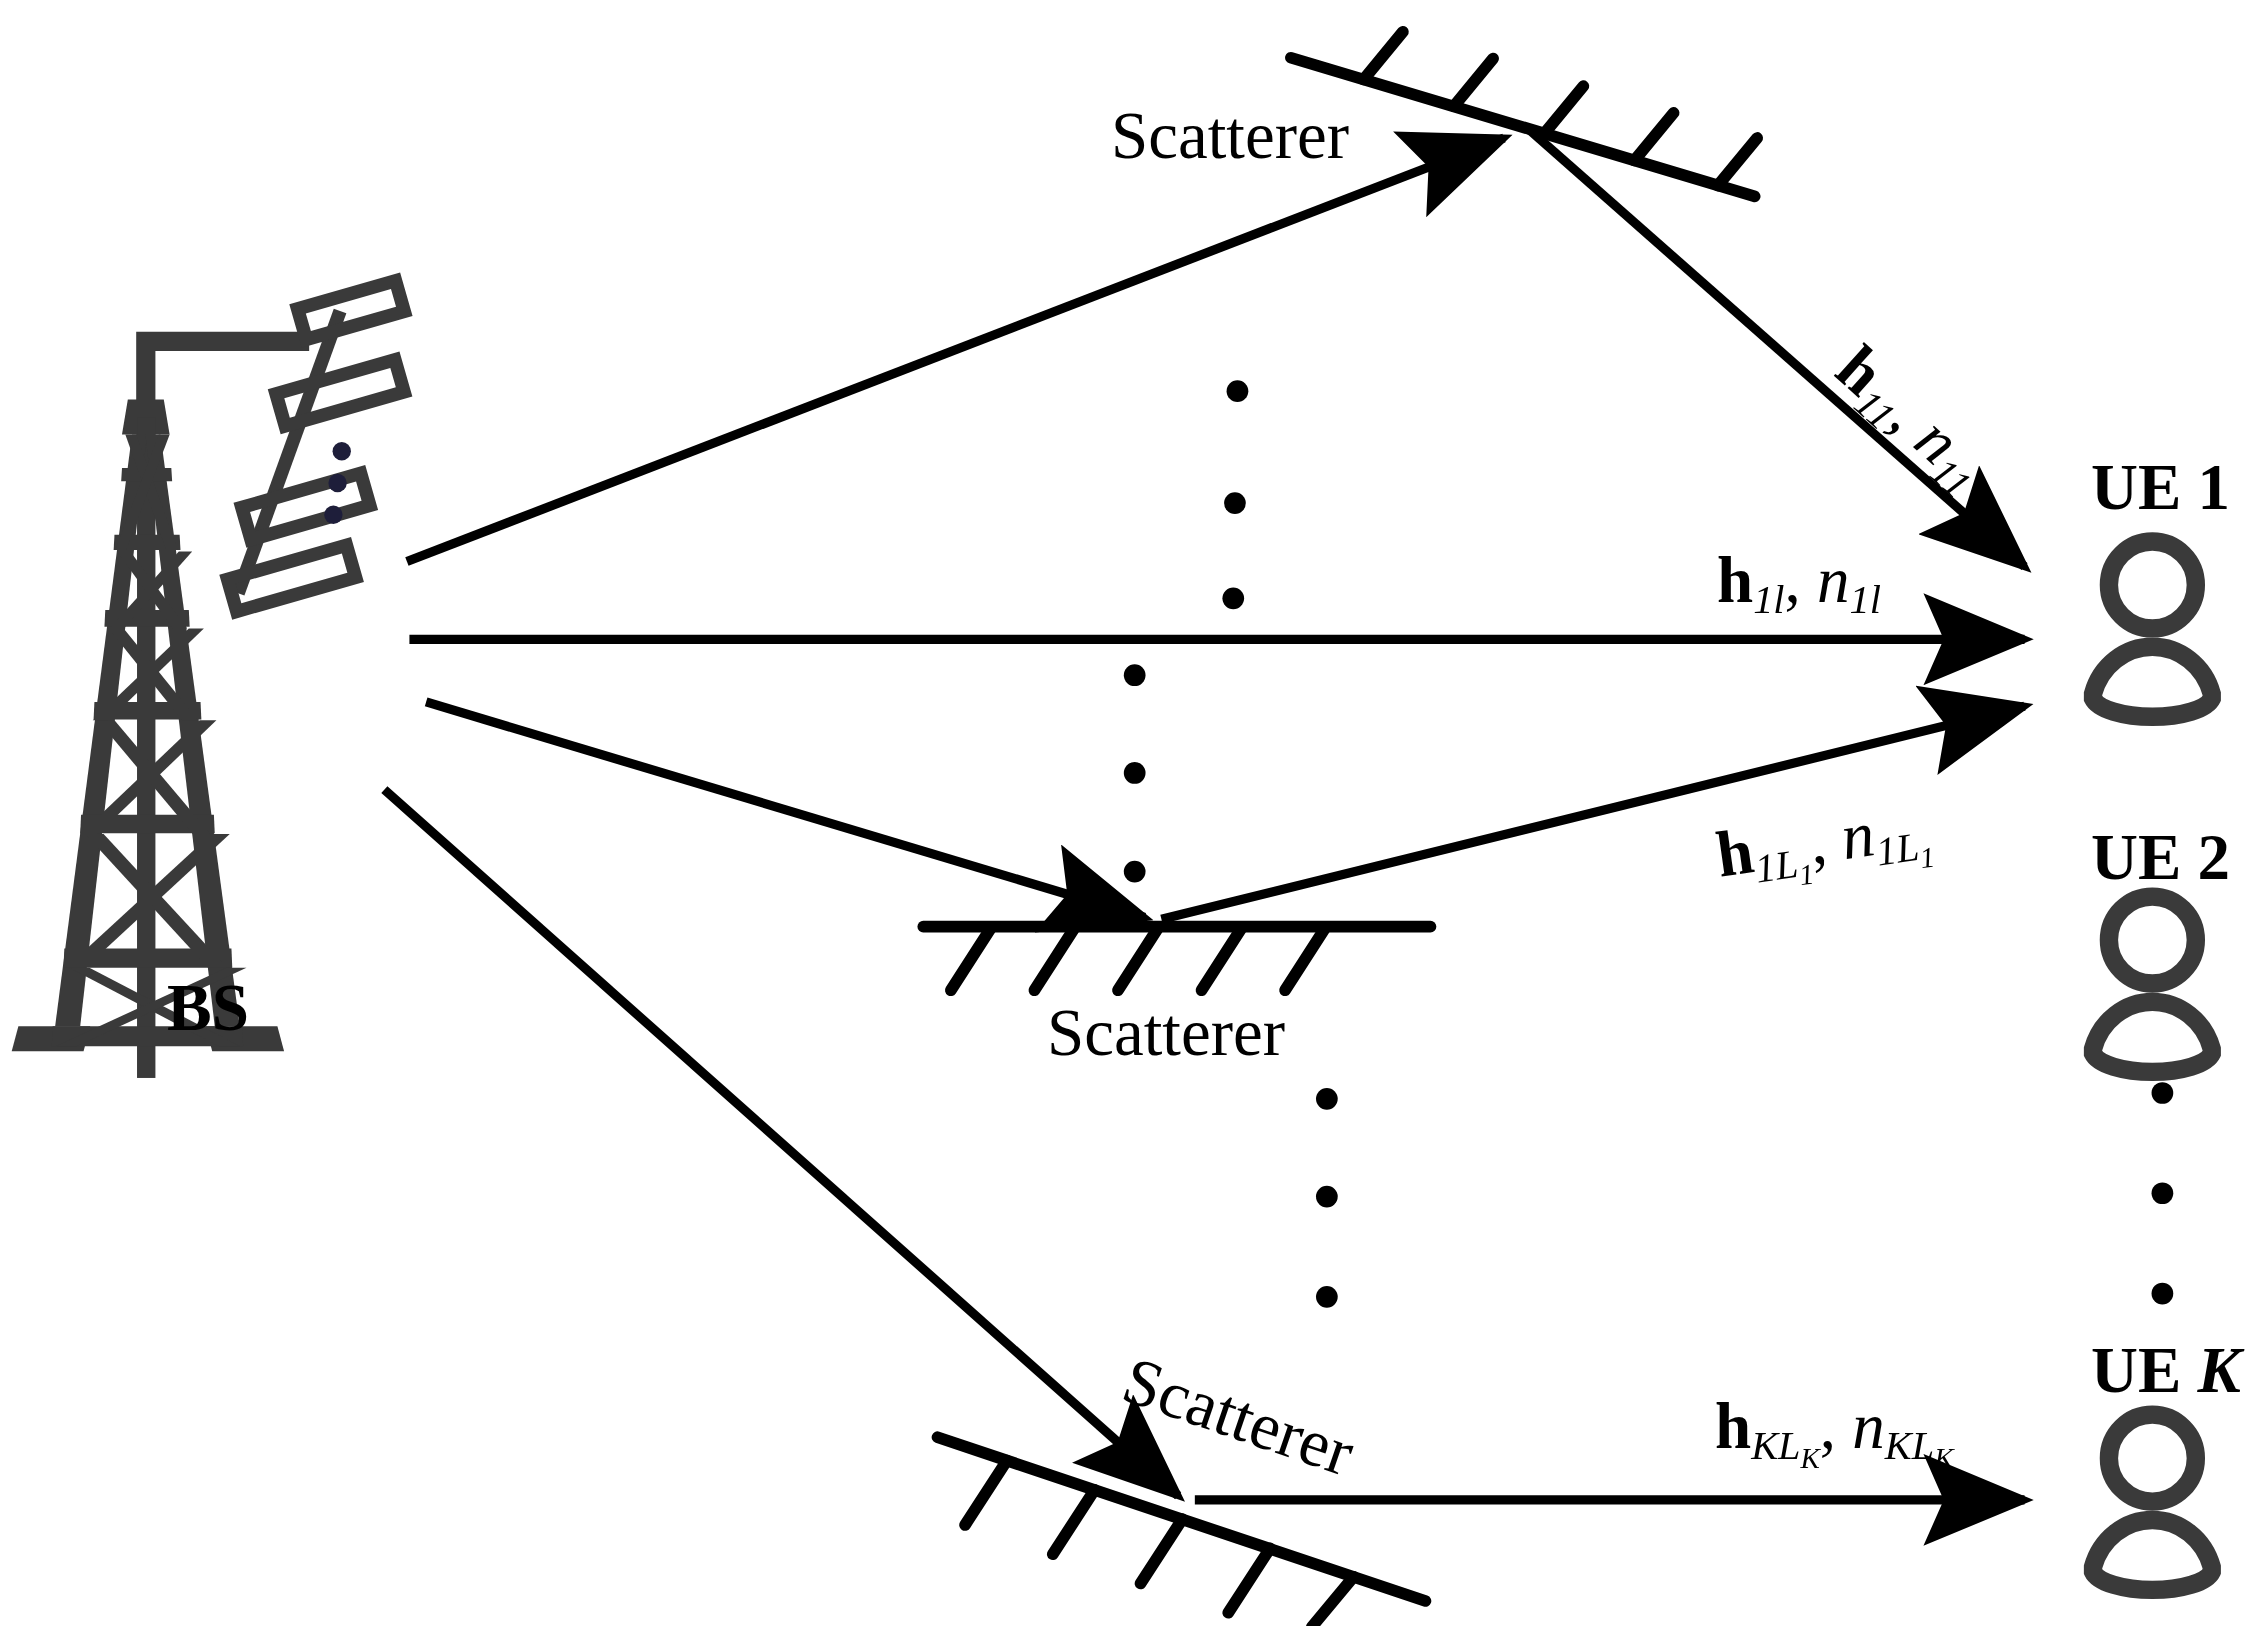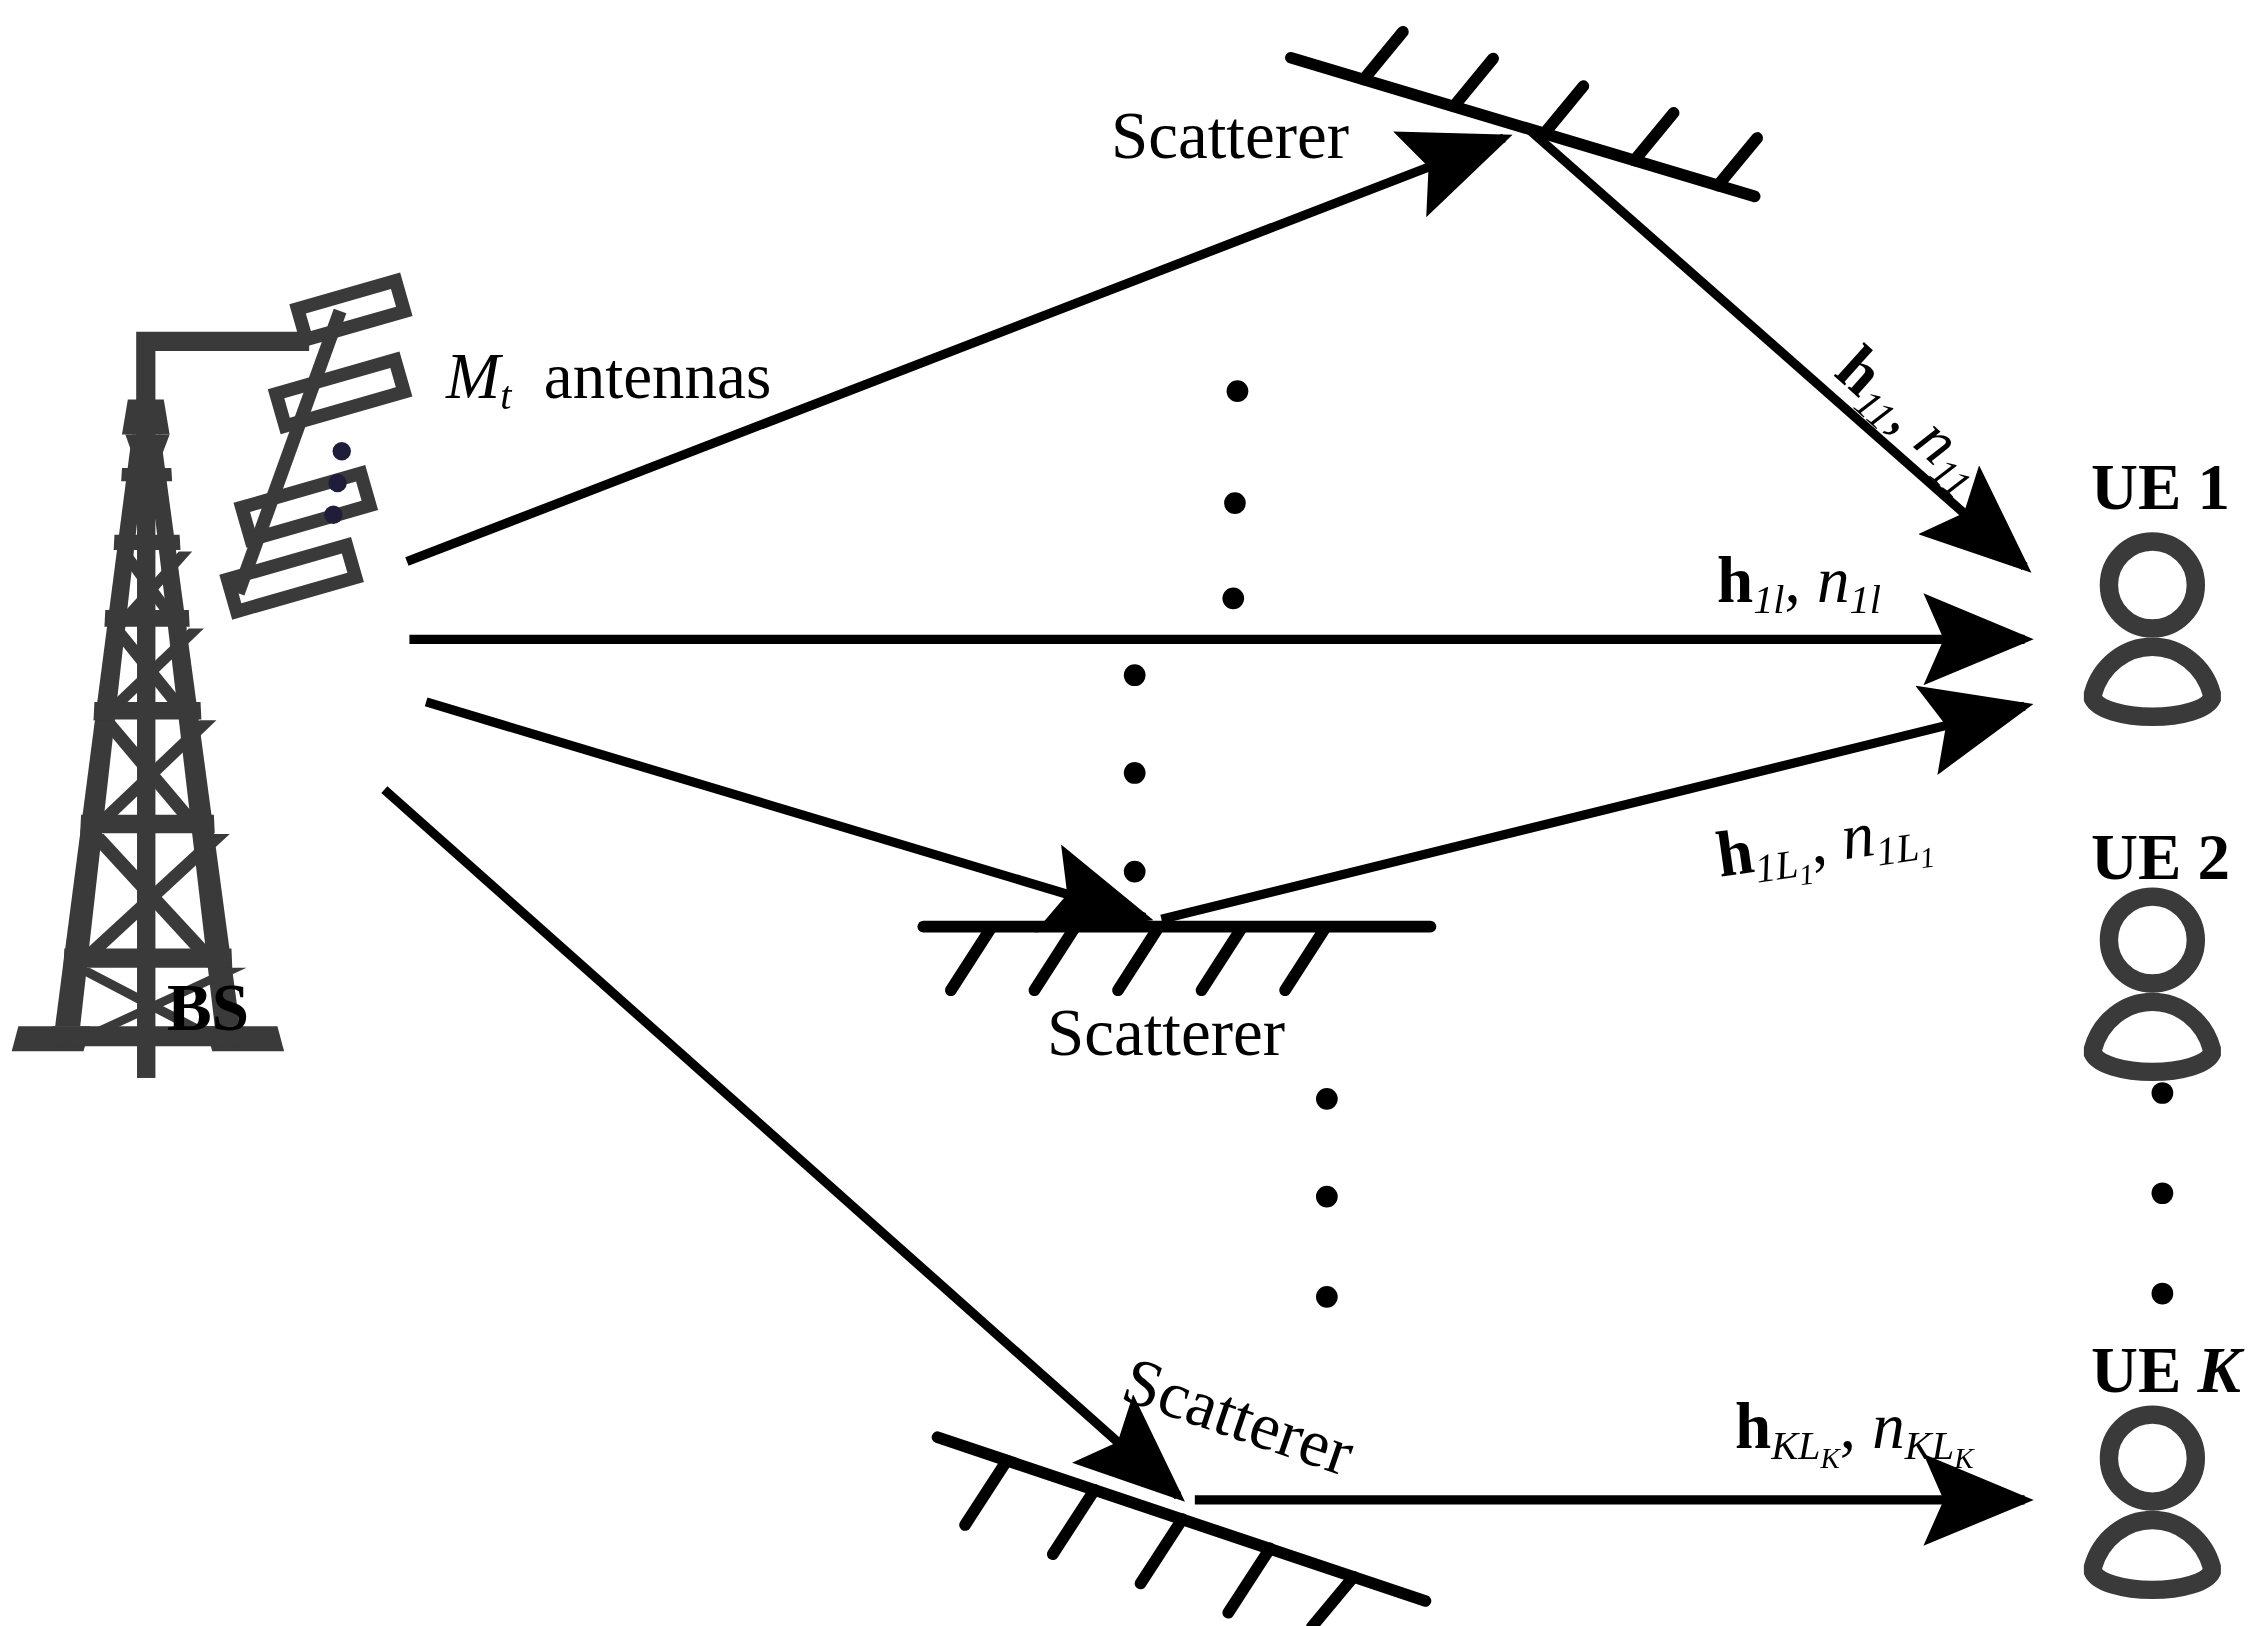--- a/index.html
+++ b/index.html
@@ -190,43 +190,40 @@
       <path d="M 2505 1255 a 74 78 0 0 1 142 0 L 2647 1261 a 72 26 0 0 1 -142 0 Z"></path>
     </g>
     <g fill="none" stroke="#3a3a3a" stroke-width="22" stroke-linecap="round">
       <circle cx="2576" cy="1745" r="52"></circle>
       <path d="M 2505 1875 a 74 78 0 0 1 142 0 L 2647 1881 a 72 26 0 0 1 -142 0 Z"></path>
     </g>
   </svg>
 
   <div class="lbl lbl-plain" style="left:167px; top:974px;font-weight:bold;">BS</div>
 
-  <div class="lbl lbl-math" style="left:446px; top:344px;">
-    <span class="it">M</span><sub class="s1">t</sub>&nbsp;&nbsp;<span>antennas</span>
-  </div>
 
   <div class="lbl lbl-plain" style="left:1111px; top:102px;">Scatterer</div>
 
   <div class="lbl lbl-plain" style="left:1047px; top:999px;">Scatterer</div>
 
   <div class="lbl lbl-plain rot" style="left:1126px; top:1344px; transform:rotate(19deg);">Scatterer</div>
 
   <div class="lbl lbl-math rot" style="left:1847px; top:326px; transform:rotate(42deg);">
     <span class="bf">h</span><sub class="s1">11</sub><span>,&nbsp;</span><span class="it">n</span><sub class="s1">11</sub>
   </div>
 
   <div class="lbl lbl-math" style="left:1717px; top:548px;">
     <span class="bf">h</span><sub class="s1">1l</sub><span>,&nbsp;</span><span class="it">n</span><sub class="s1">1l</sub>
   </div>
 
   <div class="lbl lbl-math rot" style="left:1717px; top:823px; transform:rotate(-8deg);">
     <span class="bf">h</span><sub class="s1"><span>1</span><span>L</span><sub class="s2">1</sub></sub><span>,&nbsp;</span><span class="it">n</span><sub class="s1"><span>1</span><span>L</span><sub class="s2">1</sub></sub>
   </div>
 
-  <div class="lbl lbl-math" style="left:1715px; top:1394px;margin-left:20px;">
+  <div class="lbl lbl-math" style="left:1715px; top:1394px;">
     <span class="bf">h</span><sub class="s1"><span>K</span><span>L</span><sub class="s2">K</sub></sub><span>,&nbsp;</span><span class="it">n</span><sub class="s1"><span>K</span><span>L</span><sub class="s2">K</sub></sub>
   </div>
 
   <div class="lbl lbl-ue" style="left:2091px; top:455px;">
     <span>UE</span>
     <span>1</span>
   </div>
   <div class="lbl lbl-ue" style="left:2091px; top:811px;margin-top:14px;">
     <span>UE</span>
     <span>2</span>

